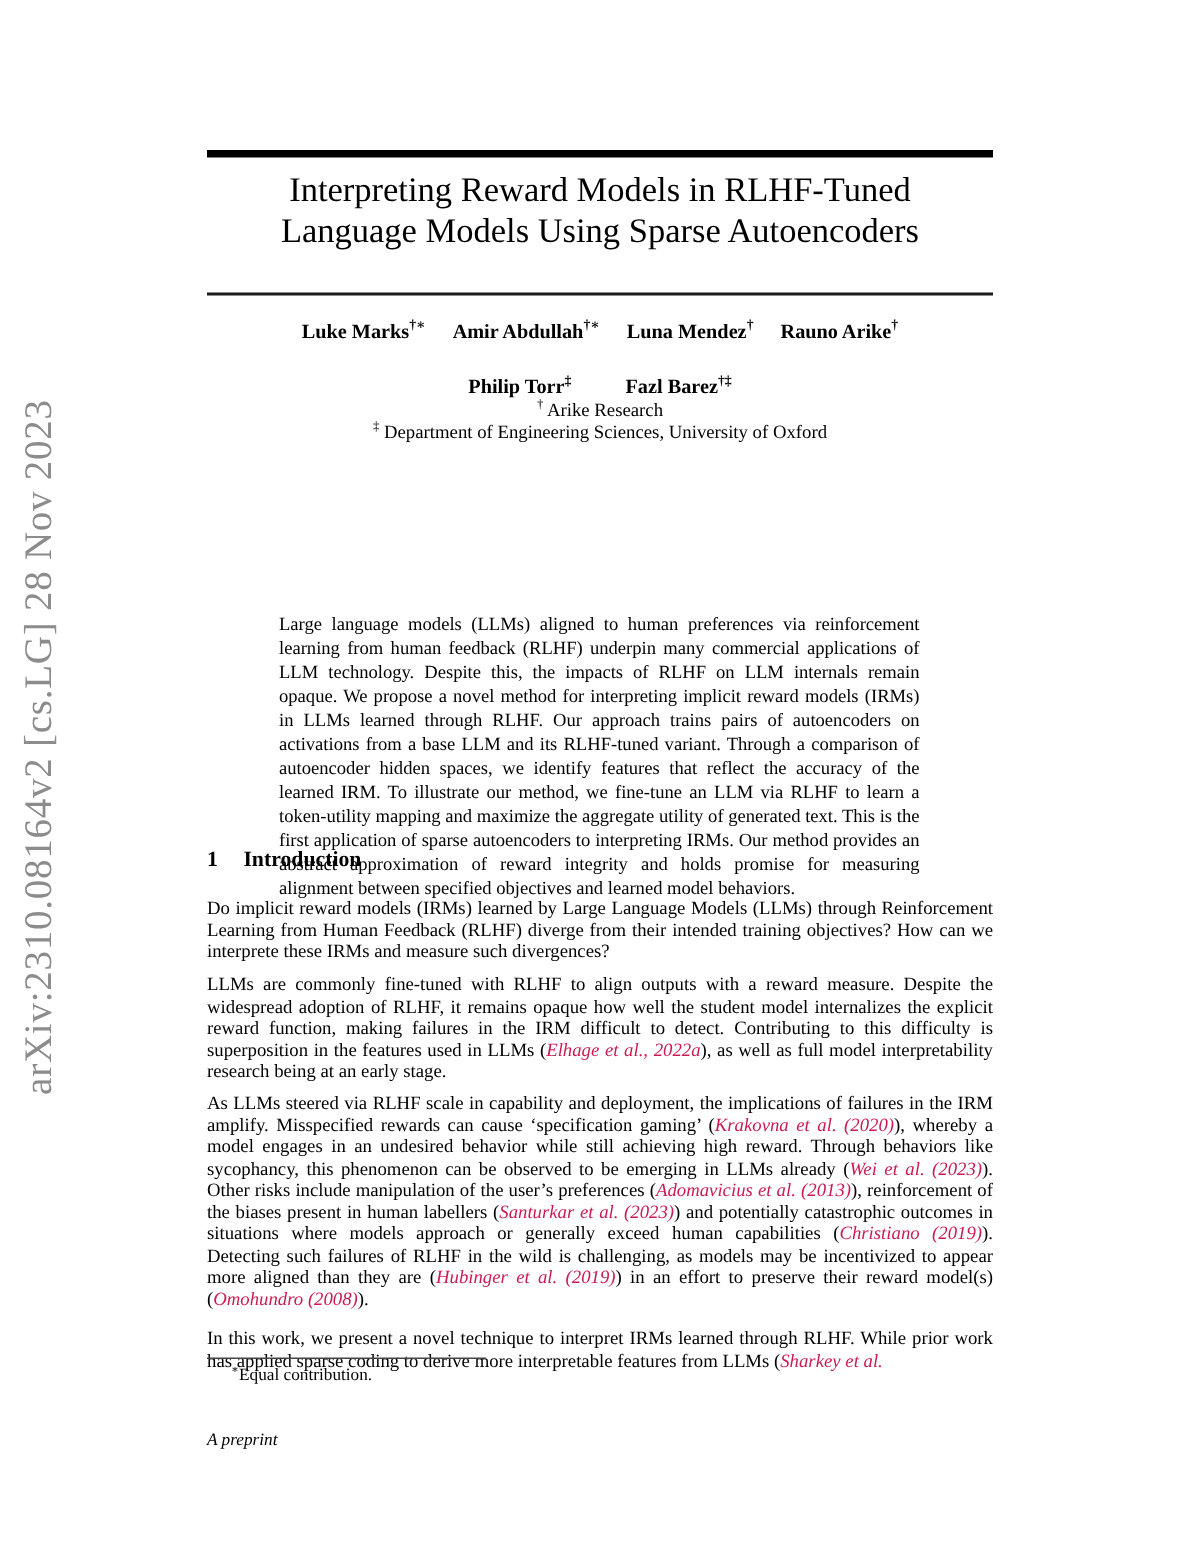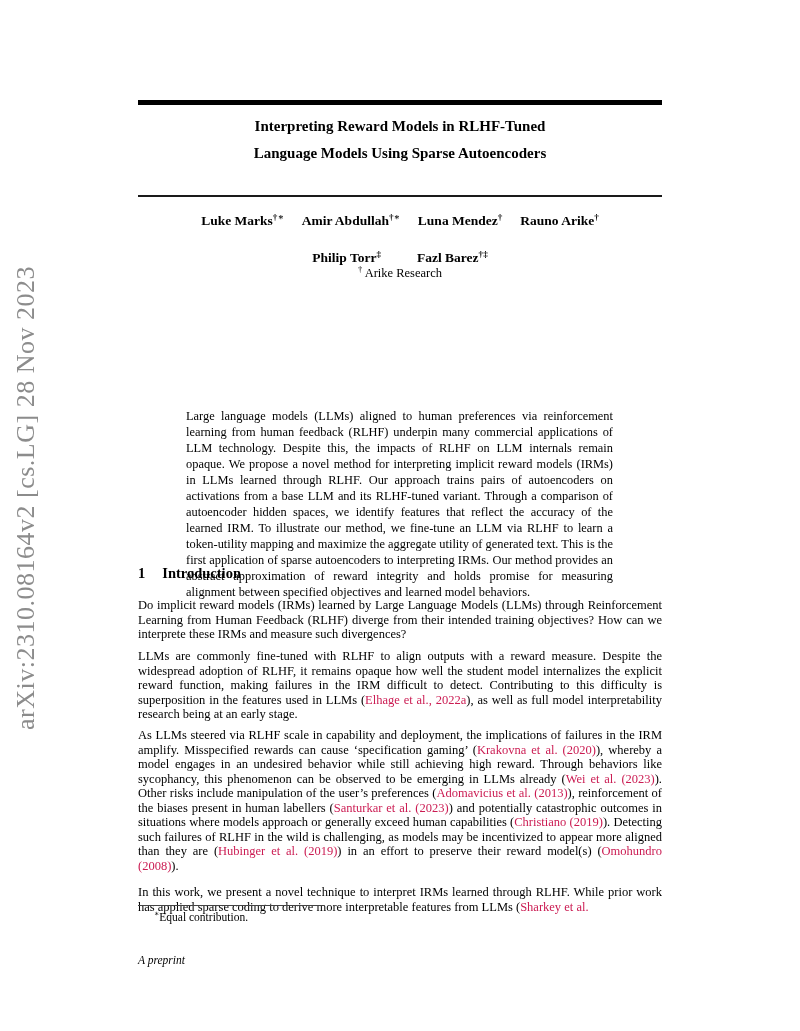--- a/index.html
+++ b/index.html
@@ -26,22 +26,22 @@
     position: absolute;
     left: 138px; top: 100px;
     width: 524px; height: 5px;
     background: #000000;
   }
   .paper-title {
     position: absolute;
     left: 138px; top: 113px;
     width: 524px;
     text-align: center;
-    font-weight: bold;
-    font-size: 15px;
+    font-weight: normal;
+    font-size: 23px;
     line-height: 27px;
   }
   .rule-thin {
     position: absolute;
     left: 138px; top: 195px;
     width: 524px; height: 2px;
     background: #1a1a1a;
   }
   .authors-row {
     position: absolute;
@@ -95,21 +95,21 @@
     left: 138px;
     width: 524px;
     text-align: justify;
     font-size: 12.5px;
     line-height: 14.55px;
   }
   .par-1 { top: 598px; }
   .par-2 { top: 649px; }
   .par-3 { top: 728px; }
   .par-4 { top: 885px; }
-  .cite { color: var(--cite, #cb1b52); }
+  .cite { color: var(--cite, #cb1b52); font-style: italic; }
   .footnote-rule {
     position: absolute;
     left: 138px; top: 905px;
     width: 186px; height: 1px;
     background: #444444;
   }
   .footnote {
     position: absolute;
     left: 138px; top: 911px;
     width: 524px;
@@ -136,20 +136,21 @@
     <div>Interpreting Reward Models in RLHF-Tuned</div>
     <div>Language Models Using Sparse Autoencoders</div>
   </div>
 
   <div class="rule-thin"></div>
 
   <div class="authors-row authors-row-1"><span class="author">Luke Marks<sup>†∗</sup></span><span class="author">Amir Abdullah<sup>†∗</sup></span><span class="author">Luna Mendez<sup>†</sup></span><span class="author">Rauno Arike<sup>†</sup></span></div>
   <div class="authors-row authors-row-2"><span class="author">Philip Torr<sup>‡</sup></span><span class="author">Fazl Barez<sup>†‡</sup></span></div>
 
   <div class="affil affil-1"><sup>†</sup><span> Arike Research</span></div>
+  <div class="affil affil-2"><sup>‡</sup><span> Department of Engineering Sciences, University of Oxford</span></div>
 
   <div class="abstract-text">Large language models (LLMs) aligned to human preferences via reinforcement learning from human feedback (RLHF) underpin many commercial applications of LLM technology. Despite this, the impacts of RLHF on LLM internals remain opaque. We propose a novel method for interpreting implicit reward models (IRMs) in LLMs learned through RLHF. Our approach trains pairs of autoencoders on activations from a base LLM and its RLHF-tuned variant. Through a comparison of autoencoder hidden spaces, we identify features that reflect the accuracy of the learned IRM. To illustrate our method, we fine-tune an LLM via RLHF to learn a token-utility mapping and maximize the aggregate utility of generated text. This is the first application of sparse autoencoders to interpreting IRMs. Our method provides an abstract approximation of reward integrity and holds promise for measuring alignment between specified objectives and learned model behaviors.</div>
 
   <div class="section-heading">
     <span class="sec-num">1</span><span>Introduction</span>
   </div>
 
   <div class="body-par par-1"><span>Do implicit reward models (IRMs) learned by Large Language Models (LLMs) through Reinforcement Learning from Human Feedback (RLHF) diverge from their intended training objectives? How can we interprete these IRMs and measure such divergences?</span></div>
   <div class="body-par par-2"><span>LLMs are commonly fine-tuned with RLHF to align outputs with a reward measure. Despite the widespread adoption of RLHF, it remains opaque how well the student model internalizes the explicit reward function, making failures in the IRM difficult to detect. Contributing to this difficulty is superposition in the features used in LLMs (</span><span class="cite">Elhage et al., 2022a</span><span>), as well as full model interpretability research being at an early stage.</span></div>
   <div class="body-par par-3"><span>As LLMs steered via RLHF scale in capability and deployment, the implications of failures in the IRM amplify. Misspecified rewards can cause ‘specification gaming’ (</span><span class="cite">Krakovna et al. (2020)</span><span>), whereby a model engages in an undesired behavior while still achieving high reward. Through behaviors like sycophancy, this phenomenon can be observed to be emerging in LLMs already (</span><span class="cite">Wei et al. (2023)</span><span>). Other risks include manipulation of the user’s preferences (</span><span class="cite">Adomavicius et al. (2013)</span><span>), reinforcement of the biases present in human labellers (</span><span class="cite">Santurkar et al. (2023)</span><span>) and potentially catastrophic outcomes in situations where models approach or generally exceed human capabilities (</span><span class="cite">Christiano (2019)</span><span>). Detecting such failures of RLHF in the wild is challenging, as models may be incentivized to appear more aligned than they are (</span><span class="cite">Hubinger et al. (2019)</span><span>) in an effort to preserve their reward model(s) (</span><span class="cite">Omohundro (2008)</span><span>).</span></div>

